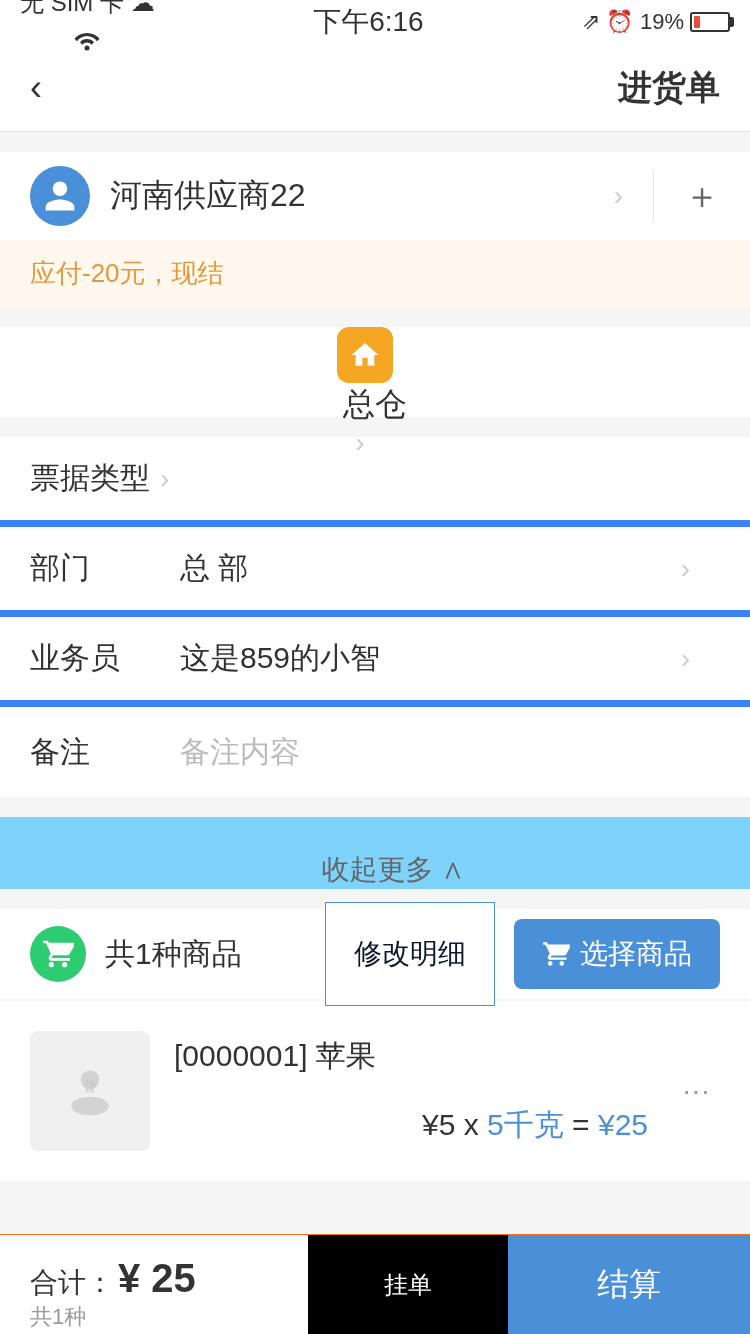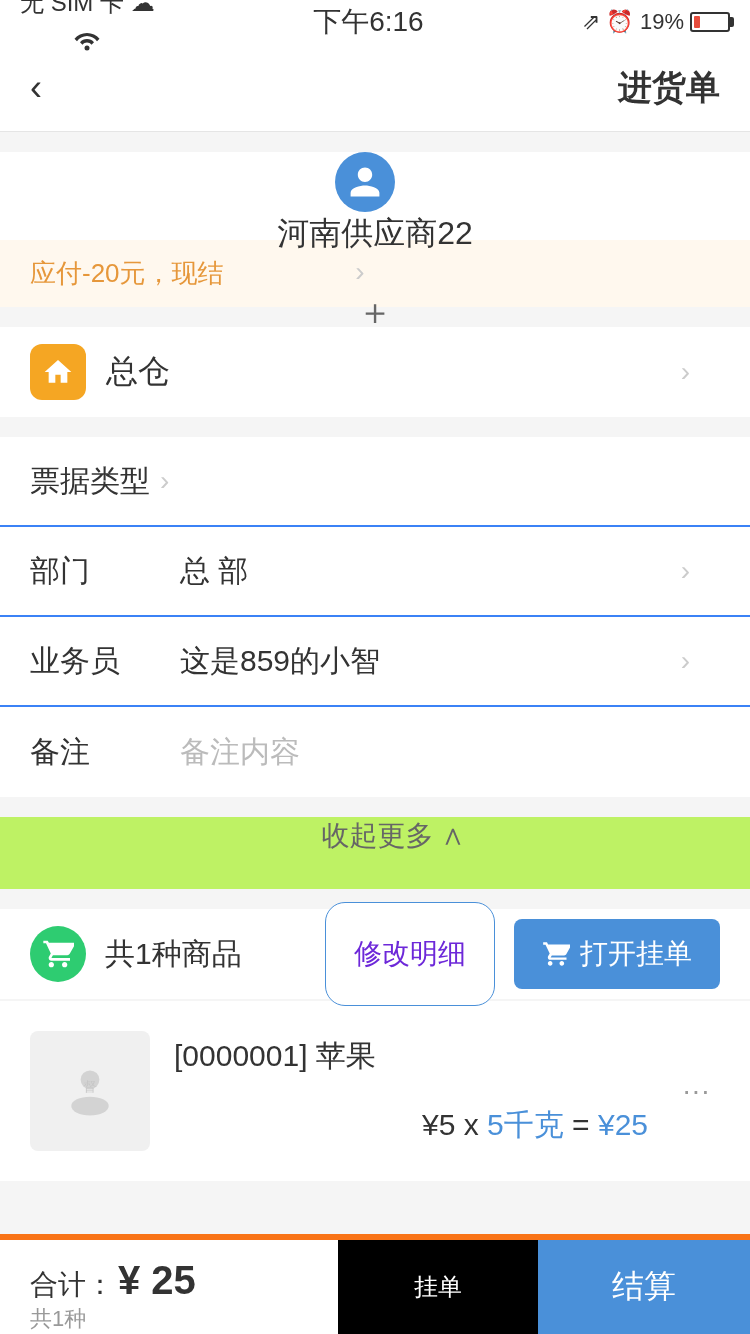--- a/index.html
+++ b/index.html
@@ -71,21 +71,20 @@
       background: #f5f5f5;
     }
 
     
     .supplier-section {
       background: #fff;
       display: flex;
       align-items: center;
       padding: 0 30px;
       height: 88px;
-      flex-direction: column;
     }
     .supplier-avatar {
       width: 60px; height: 60px; border-radius: 50%; background: #4a90d9;
       display: flex; align-items: center; justify-content: center;
       margin-right: 20px; flex-shrink: 0;
     }
     .supplier-avatar svg { width: 36px; height: 36px; fill: #fff; }
     .supplier-name {
       flex: 1;
       font-size: 32px;
@@ -116,20 +115,21 @@
     .list-section {
       background: #fff;
       margin-top: 20px;
     }
     .list-item {
       display: flex;
       align-items: center;
       padding: 0 30px;
       height: 90px;
       border-bottom: 1px solid #f0f0f0;
+      flex-direction: column;
     }
     .list-item:last-child { border-bottom: none; }
     .warehouse-icon {
       width: 56px; height: 56px; background: #f5a623; border-radius: 12px;
       display: flex; align-items: center; justify-content: center;
       margin-right: 20px; flex-shrink: 0;
     }
     .warehouse-icon svg { width: 32px; height: 32px; fill: #fff; }
     .list-item-label {
       flex: 1;
@@ -140,45 +140,45 @@
     
     .form-section {
       background: #fff;
       margin-top: 20px;
     }
     .form-row {
       display: flex;
       align-items: center;
       padding: 0 30px;
       height: 90px;
-      border-bottom: 2px solid #3b82f6;
+      border-bottom: 7px solid #3b82f6;
     }
     .form-row:last-child { border-bottom: none; }
     .form-label {
       font-size: 30px;
       color: #333;
       width: 130px;
       flex-shrink: 0;
     }
     .form-value {
       flex: 1;
       font-size: 30px;
       color: #333;
       margin-left: 20px;
     }
     .form-value.placeholder {
       color: #bbb;
     }
 
     
     .collapse-bar {
-      background: #bef264;
+      background: #7dd3fc;
       height: 72px;
       display: flex;
-      align-items: flex-start;
+      align-items: flex-end;
       justify-content: center;
       margin-top: 20px;
       padding-left: 36px;
     }
     .collapse-text {
       font-size: 28px;
       color: #666;
     }
 
     
@@ -197,22 +197,22 @@
       flex-shrink: 0;
     }
     .product-count {
       flex: 1;
       font-size: 30px;
       color: #333;
     }
     .btn-outline {
       border: 1.5px solid #4a90d9;
       background: #fff;
-      color: #6d28d9;
-      border-radius: 20px;
+      color: #0f172a;
+      border-radius: 0;
       padding: 32px 28px;
       font-size: 28px;
       cursor: pointer;
     }
     .btn-primary {
       background: #4a90d9;
       color: #fff;
       border: none;
       border-radius: 8px;
       padding: 16px 28px;
@@ -258,21 +258,21 @@
 
     
     .bottom-bar {
       position: fixed;
       bottom: 0;
       left: 0;
       width: 750px;
       height: 100px;
       display: flex;
       background: #fff;
-      border-top: 6px solid #f97316;
+      border-top: 1px solid #f97316;
     }
     .bottom-total {
       flex: 1;
       display: flex;
       flex-direction: column;
       justify-content: center;
       padding: 0 30px;
     }
     .total-amount {
       font-size: 40px;
@@ -289,21 +289,21 @@
       background: #000000;
       color: #fff;
       font-size: 24px;
       border: none;
       cursor: pointer;
       display: flex;
       align-items: center;
       justify-content: center;
     }
     .btn-settle {
-      width: 212px;
+      width: 242px;
       background: #4a90d9;
       color: #fff;
       font-size: 32px;
       border: none;
       cursor: pointer;
       display: flex;
       align-items: center;
       justify-content: center;
     }
   </style>
@@ -397,21 +397,21 @@
     <svg width="32" height="32" viewBox="0 0 24 24" fill="white">
       <path d="M7 18c-1.1 0-2 .9-2 2s.9 2 2 2 2-.9 2-2-.9-2-2-2zM1 2v2h2l3.6 7.6L5.2 14C5.1 14.3 5 14.6 5 15c0 1.1.9 2 2 2h14v-2H7.4c-.1 0-.2-.1-.2-.2v-.1l1-1.8H19c.8 0 1.4-.4 1.8-1l3.6-6.5c.2-.3.3-.6.3-.9 0-.6-.4-1-1-1H5.2L4.3 2H1zm16 16c-1.1 0-2 .9-2 2s.9 2 2 2 2-.9 2-2-.9-2-2-2z"></path>
     </svg>
   </div>
   <span class="product-count">共1种商品</span>
   <button class="btn-outline">修改明细</button>
   <button class="btn-primary">
     <svg width="28" height="28" viewBox="0 0 24 24" fill="white">
       <path d="M7 18c-1.1 0-2 .9-2 2s.9 2 2 2 2-.9 2-2-.9-2-2-2zM1 2v2h2l3.6 7.6L5.2 14C5.1 14.3 5 14.6 5 15c0 1.1.9 2 2 2h14v-2H7.4l1-1.8H19c.8 0 1.4-.4 1.8-1l3.6-6.5c.2-.3.3-.6.3-.9 0-.6-.4-1-1-1H5.2L4.3 2H1zm16 16c-1.1 0-2 .9-2 2s.9 2 2 2 2-.9 2-2-.9-2-2-2z"></path>
     </svg>
-    <span>打开挂单</span>
+    <span>选择商品</span>
   </button>
 </div>
 
 <div class="product-card">
   <div class="product-thumb">
     <svg viewBox="0 0 64 64" fill="#aaa">
       <circle cx="32" cy="20" r="10"></circle>
       <ellipse cx="32" cy="48" rx="20" ry="10"></ellipse>
       <text x="32" y="32" text-anchor="middle" font-size="14" fill="#888">督</text>
     </svg>

